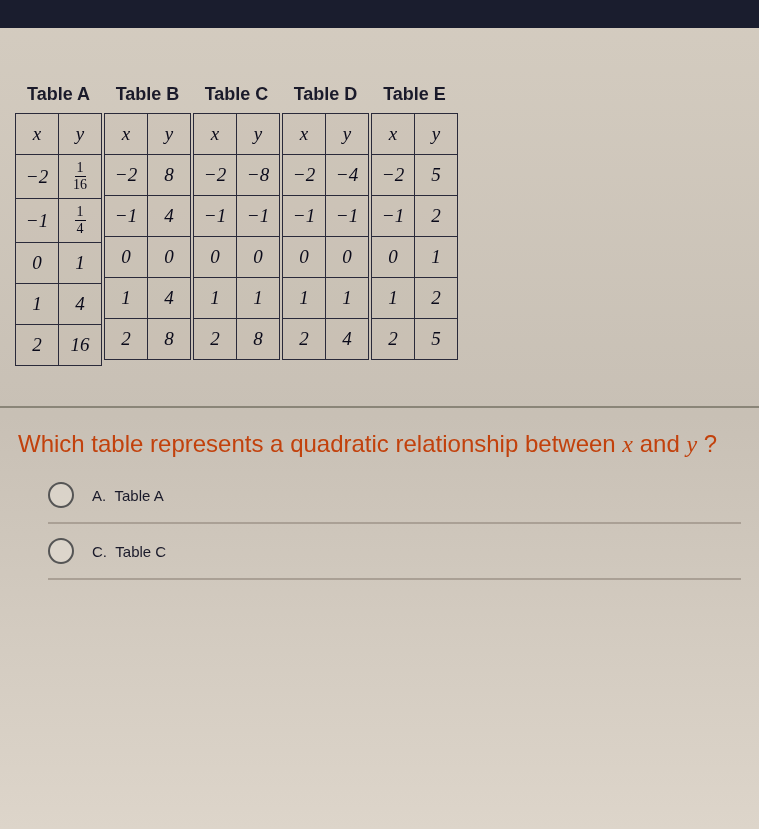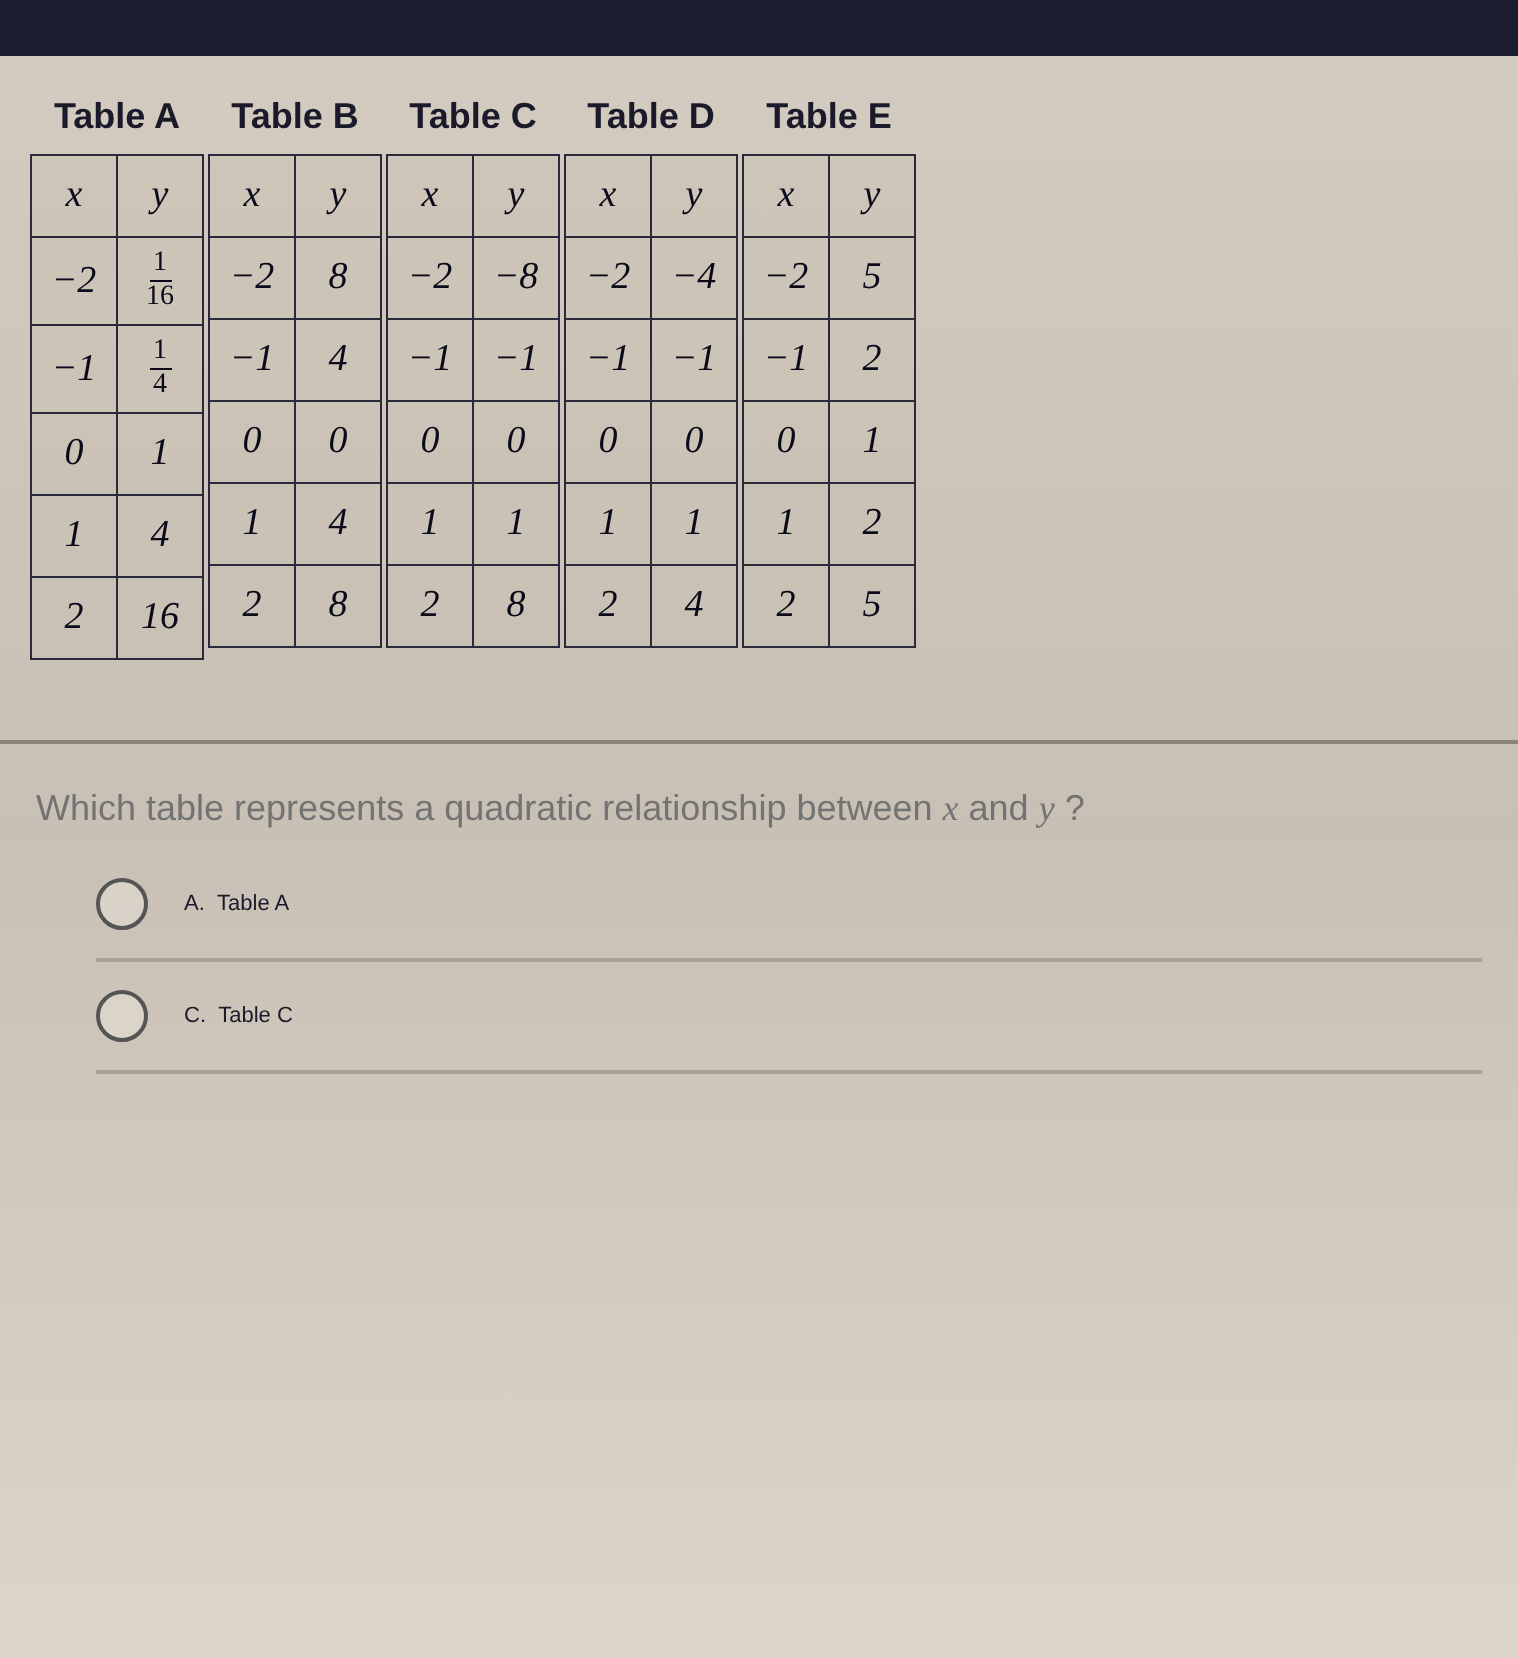--- a/index.html
+++ b/index.html
@@ -11,20 +11,21 @@
       height: 829px;
       overflow: hidden;
     }
     .header-bar {
       background: #1a1d2e;
       height: 28px;
       width: 100%;
     }
     .content {
       padding: 0;
+      margin-top: 36px;
     }
     .tables-row {
       display: flex;
       gap: 2px;
       padding: 20px 15px 10px 15px;
       align-items: flex-start;
     }
     .table-block {
       display: flex;
       flex-direction: column;
@@ -71,22 +72,22 @@
     .fraction .den {
       padding: 1px 2px 0 2px;
     }
     .question-section {
       border-top: 2px solid #8a8578;
       margin-top: 30px;
       padding: 22px 18px 0 18px;
     }
     .question-text {
       font-family: Arial, sans-serif;
-      font-size: 18px;
-      color: #737373;
+      font-size: 24px;
+      color: #c2410c;
       margin-bottom: 24px;
     }
     .question-text .var {
       font-style: italic;
       font-family: Georgia, serif;
     }
     .options {
       margin-left: 30px;
     }
     .option {
@@ -98,21 +99,21 @@
     .radio {
       width: 22px;
       height: 22px;
       border: 2px solid #555;
       border-radius: 50%;
       margin-right: 18px;
       background: rgba(240,235,225,0.4);
     }
     .option-label {
       font-family: Arial, sans-serif;
-      font-size: 11px;
+      font-size: 15px;
       color: #1a1a2a;
     }
     .option-divider {
       border-top: 1px solid #aaa095;
       margin: -14px 0 14px 0;
     }
   </style>
 </head>
 <body>
 

